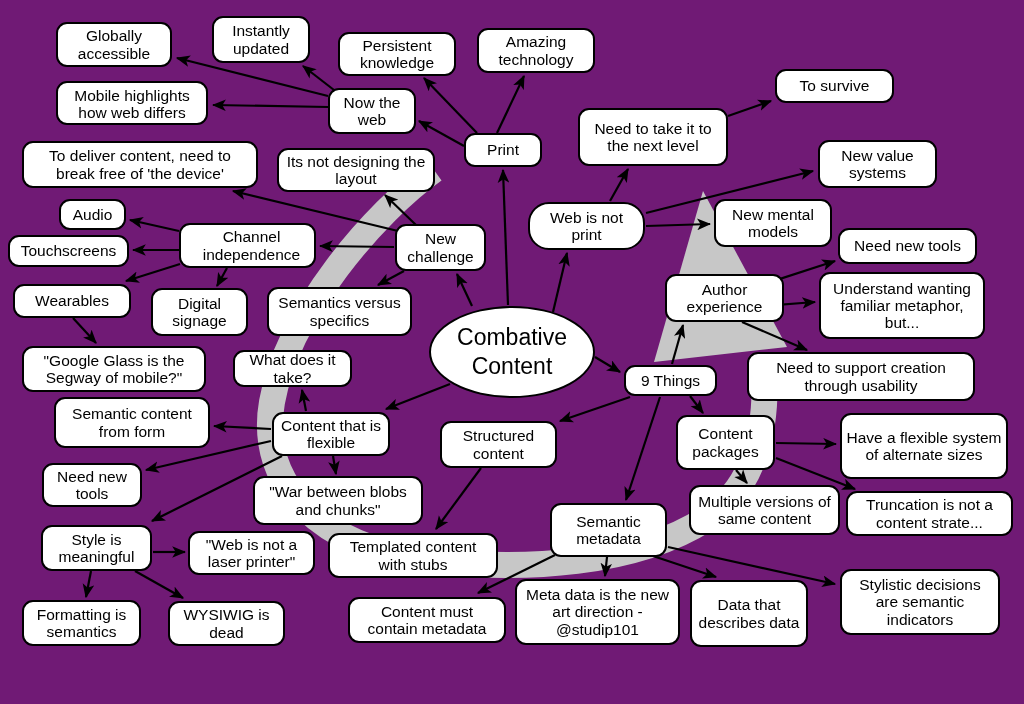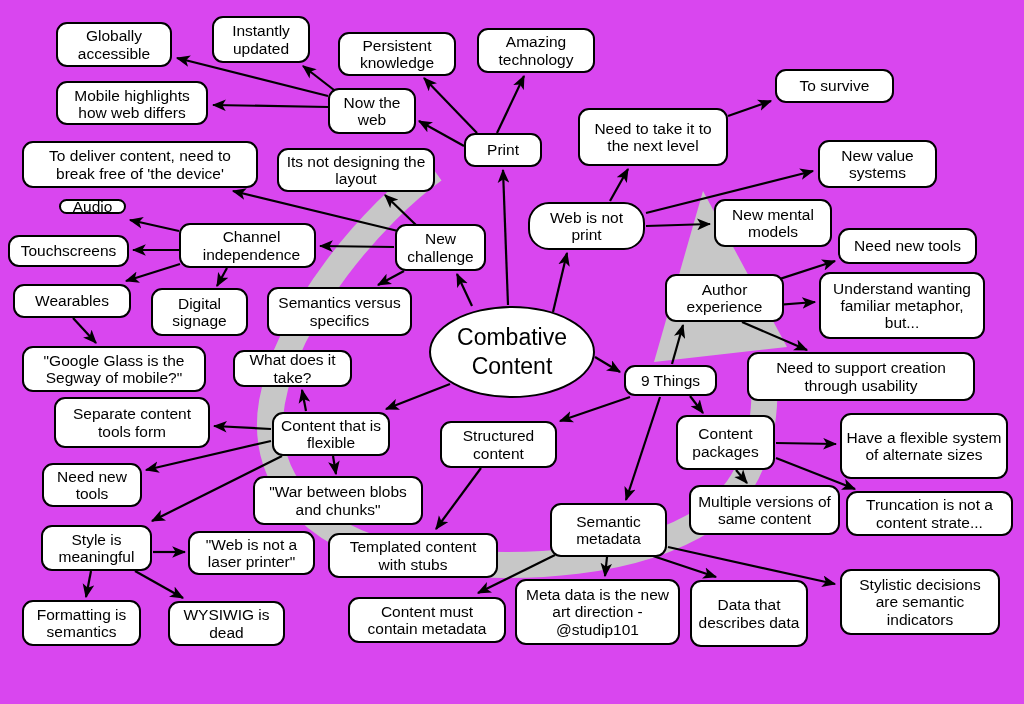--- a/index.html
+++ b/index.html
@@ -1,19 +1,19 @@
 <!DOCTYPE html>
 <html><head>
 <meta charset="utf-8">
 <style>
   html,body{margin:0;padding:0;background:#ffffff;}
   #stage{
     position:relative;
     width:1024px;height:704px;
-    background:#d946ef;
+    background:#701a75;
     overflow:hidden;
     font-family:"Liberation Sans", sans-serif;
   }
   #edges-svg{position:absolute;left:0;top:0;width:1024px;height:704px;}
   .node{
     position:absolute;box-sizing:border-box;
     background:#ffffff;border:2.5px solid #000;border-radius:11px;
     display:flex;align-items:center;justify-content:center;
     text-align:center;color:#000;
     font-size:15.5px;line-height:1.1;
@@ -116,21 +116,21 @@
       </div>
       <div class="node" style="left: 22px; top: 141px; width: 236px; height: 47px;">
         <span>To deliver content, need to break free of 'the device'</span>
       </div>
       <div class="node" style="left: 277px; top: 148px; width: 158px; height: 44px;">
         <span>Its not designing the layout</span>
       </div>
       <div class="node" style="left: 818px; top: 140px; width: 119px; height: 48px;">
         <span>New value systems</span>
       </div>
-      <div class="node" style="left: 59px; top: 199px; width: 67px; height: 15px;">
+      <div class="node" style="left: 59px; top: 199px; width: 67px; height: 31px;">
         <span>Audio</span>
       </div>
       <div class="node" style="left: 528px; top: 202px; width: 117px; height: 48px; border-radius: 21px;">
         <span>Web is not print</span>
       </div>
       <div class="node" style="left: 714px; top: 199px; width: 118px; height: 48px;">
         <span>New mental models</span>
       </div>
       <div class="node" style="left: 179px; top: 223px; width: 137px; height: 45px; padding-left: 12px;">
         <span>Channel independence</span>
@@ -165,21 +165,21 @@
       <div class="node" style="left: 233px; top: 350px; width: 119px; height: 37px;">
         <span>What does it take?</span>
       </div>
       <div class="node" style="left: 747px; top: 352px; width: 228px; height: 49px;">
         <span>Need to support creation through usability</span>
       </div>
       <div class="node" style="left: 624px; top: 365px; width: 93px; height: 31px;">
         <span>9 Things</span>
       </div>
       <div class="node" style="left: 54px; top: 397px; width: 156px; height: 51px;">
-        <span>Separate content tools form</span>
+        <span>Semantic content from form</span>
       </div>
       <div class="node" style="left: 272px; top: 412px; width: 118px; height: 44px;">
         <span>Content that is flexible</span>
       </div>
       <div class="node" style="left: 840px; top: 413px; width: 168px; height: 66px;">
         <span>Have a flexible system of alternate sizes</span>
       </div>
       <div class="node" style="left: 676px; top: 415px; width: 99px; height: 55px;">
         <span>Content packages</span>
       </div>

